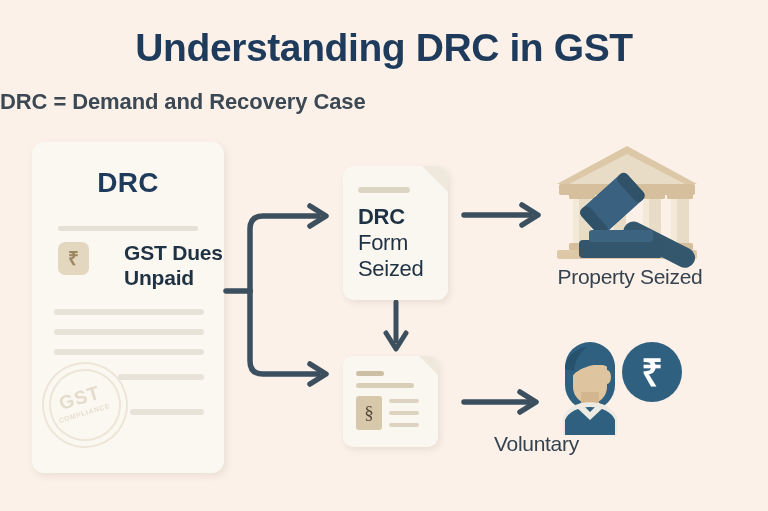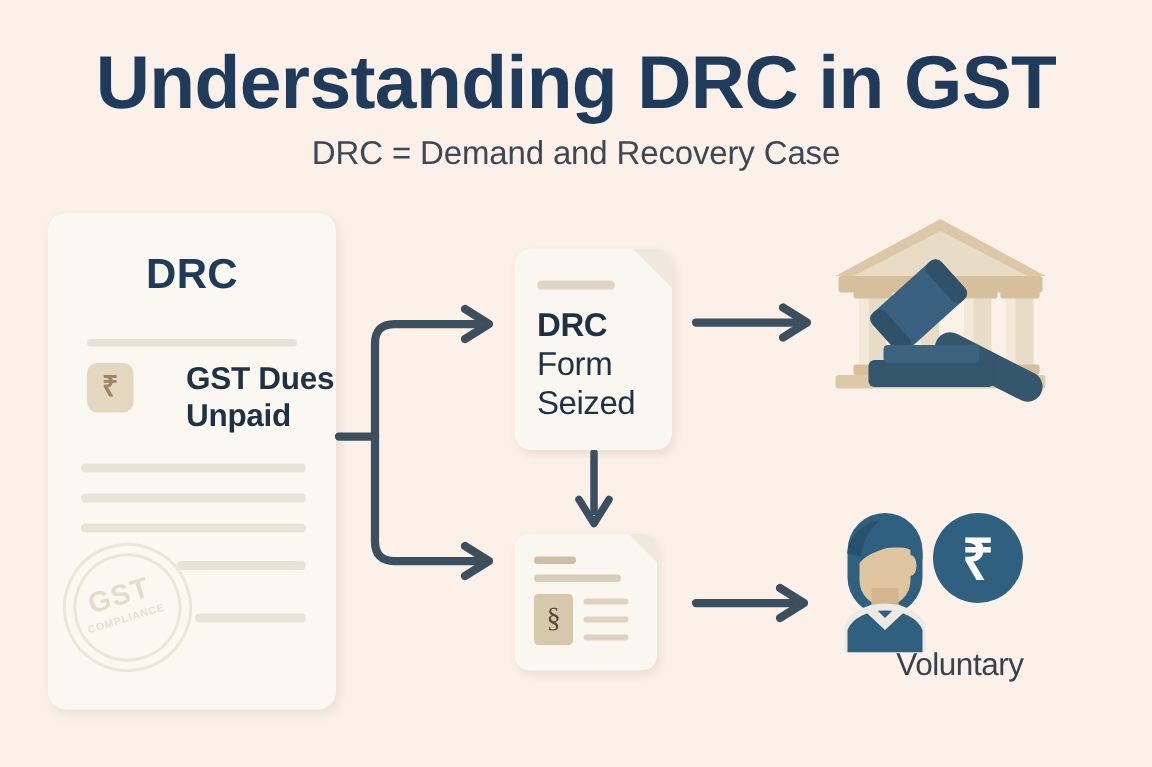--- a/index.html
+++ b/index.html
@@ -24,34 +24,33 @@
     overflow: hidden;
   }
 
   
   .title {
     position: absolute;
     left: 0;
     top: 26px;
     width: 768px;
     text-align: center;
-    font-size: 50px;
+    font-size: 39px;
     font-weight: bold;
     color: #1f3b5c;
     letter-spacing: -0.4px;
   }
 
   .subtitle {
     position: absolute;
     left: 0;
     top: 89px;
     width: 768px;
-    text-align: center;
     font-size: 22px;
-    font-weight: 400;
+    font-weight: 700;
     color: #3c4854;
     letter-spacing: -0.1px;
   }
 
   
   .doc-card {
     position: absolute;
     left: 32px;
     top: 142px;
     width: 192px;
@@ -299,24 +298,23 @@
 
   .person-wrap {
     position: absolute;
     left: 543px;
     top: 337px;
     width: 140px;
     height: 98px;
   }
   .person-label {
     position: absolute;
-    left: 530px;
+    left: 494px;
     top: 431px;
     width: 220px;
-    text-align: center;
     font-size: 21px;
     line-height: 26px;
     color: #35424f;
     font-weight: 500;
     letter-spacing: -0.3px;
   }
 </style>
 </head>
 <body>
 
@@ -414,20 +412,21 @@
         <rect x="30" y="46" width="62" height="34" rx="6" fill="#3a6280"></rect>
         <rect x="30" y="46" width="12" height="34" rx="5" fill="#2f5269"></rect>
         <rect x="80" y="46" width="12" height="34" rx="5" fill="#2f5269"></rect>
       </g>
 
       <rect x="28" y="98" width="84" height="18" rx="4" fill="#33566d"></rect>
       <rect x="38" y="88" width="64" height="12" rx="3" fill="#3c6480"></rect>
     </svg>
   </div>
   <div class="bank-label">
+    <div>Property Seized</div>
   </div>
 
   <div class="person-wrap">
     <svg width="140" height="98" viewBox="0 0 140 98">
 
       <path d="M22 30 a25 25 0 0 1 50 0 v18 a25 25 0 0 1 -50 0 z" fill="#2f6080"></path>
 
       <path d="M30 28 h34 v22 a17 17 0 0 1 -34 0 z" fill="#dfc4a0"></path>
       <ellipse cx="64" cy="40" rx="4" ry="7" fill="#dfc4a0"></ellipse>
 

